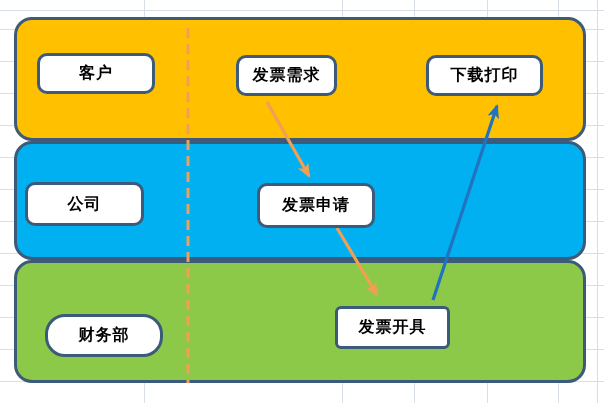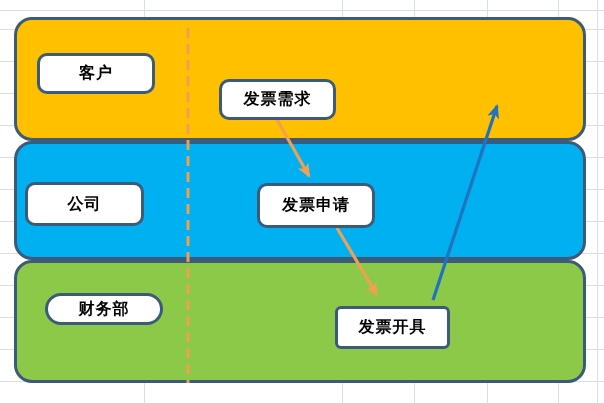--- a/index.html
+++ b/index.html
@@ -28,25 +28,25 @@
     box-sizing:border-box;
     background:#ffffff;
     border:3px solid #3c5a7a;
     border-radius:10px;
     display:flex;align-items:center;justify-content:center;
     font-size:16px;font-weight:bold;color:#000;
     letter-spacing:1px;
     z-index:3;
   }
   .n-customer{left:37px;top:53px;width:118px;height:41px;}
-  .n-request{left:219px;top:55px;width:117px;height:41px;margin-top:24px;}
+  .n-request{left:236px;top:55px;width:101px;height:41px;}
   .n-download{left:426px;top:55px;width:117px;height:41px;}
   .n-company{left:25px;top:182px;width:119px;height:44px;}
   .n-application{left:257px;top:183px;width:118px;height:45px;font-family:Liberation Serif, serif;}
-  .n-finance{left:45px;top:293px;width:118px;height:32px;border-radius:20px;}
+  .n-finance{left:45px;top:314px;width:118px;height:43px;border-radius:20px;}
   .n-issuance{left:335px;top:306px;width:115px;height:43px;border-radius:6px;}
   #overlay{position:absolute;left:0;top:0;z-index:2;pointer-events:none;}
 </style>
 </head>
 <body>
 
 <div id="canvas">
 
   <div class="vgrid" style="left:144px"></div>
   <div class="vgrid" style="left:342px"></div>
@@ -76,16 +76,17 @@
     <line x1="337" y1="228" x2="377" y2="295" stroke-width="3.2" marker-end="url(#arrow-orange)" stroke="#F0A054"></line>
 
     <line x1="433" y1="300" x2="497" y2="106" stroke-width="3.2" marker-end="url(#arrow-blue)" stroke="#2173BF"></line>
   </svg>
 
   <div class="node n-customer" style="border-color: rgb(60, 90, 122);">客户</div>
   <div class="node n-company" style="border-color: rgb(60, 90, 122);">公司</div>
   <div class="node n-finance" style="border-color: rgb(60, 90, 122);">财务部</div>
 
   <div class="node n-request" style="border-color: rgb(60, 90, 122);">发票需求</div>
+  <div class="node n-download" style="border-color: rgb(60, 90, 122);">下载打印</div>
   <div class="node n-application" style="border-color: rgb(60, 90, 122);">发票申请</div>
   <div class="node n-issuance" style="border-color: rgb(60, 90, 122);">发票开具</div>
 
 </div>
 
 </body></html>

